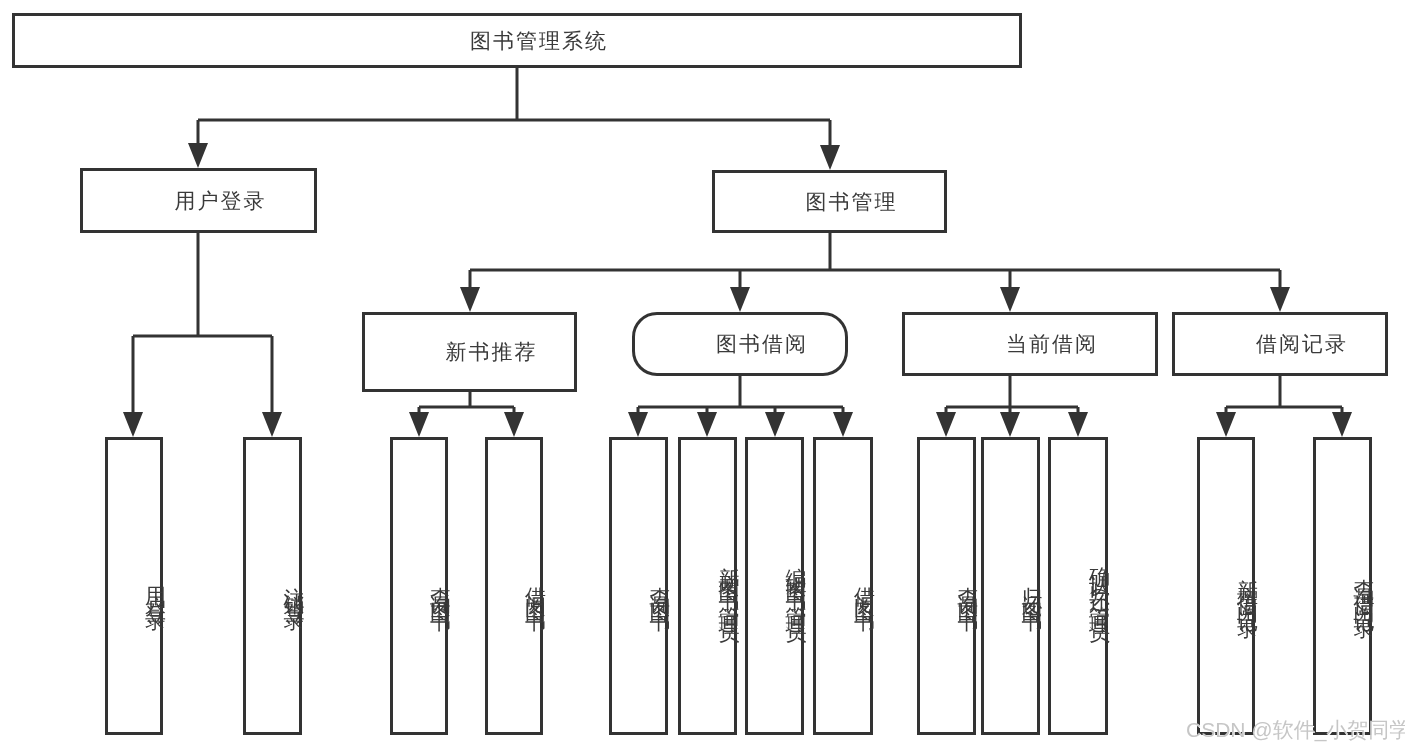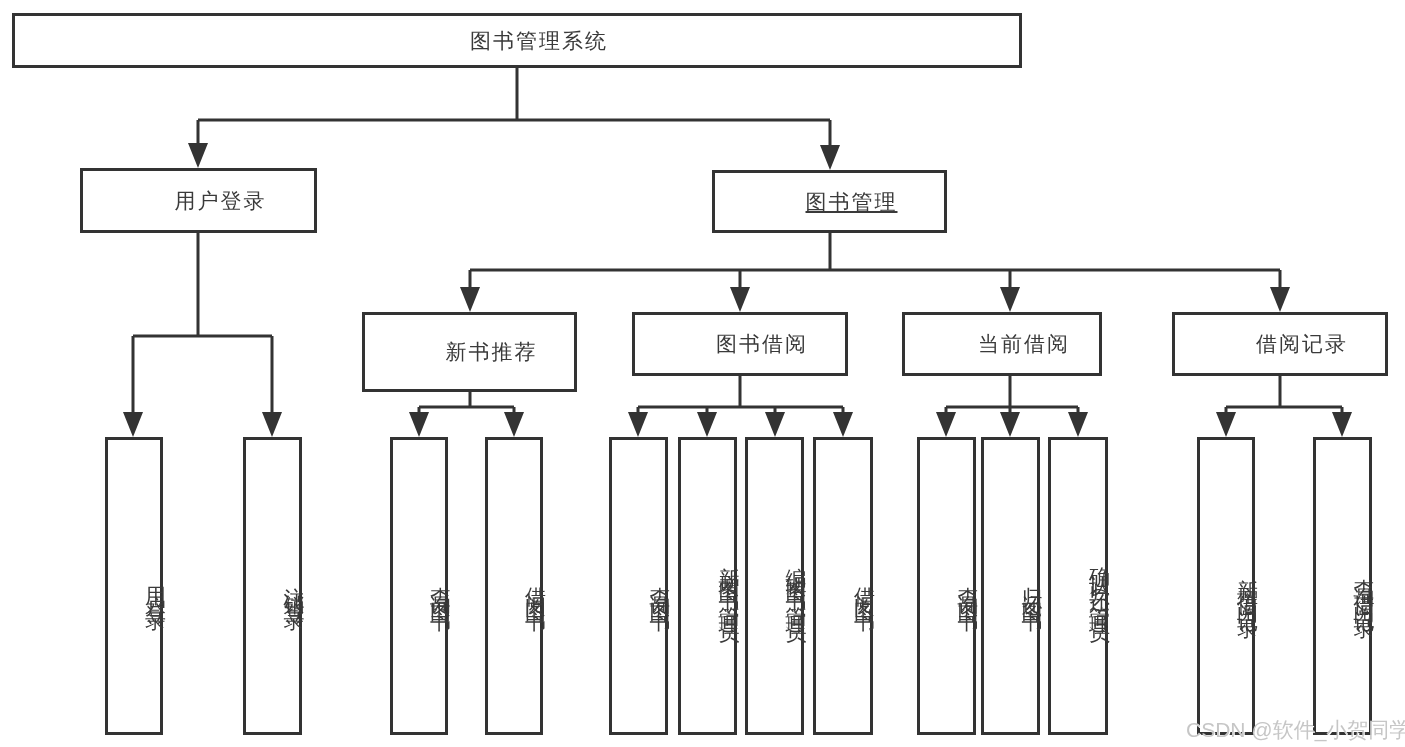--- a/index.html
+++ b/index.html
@@ -28,24 +28,24 @@
   .vnode{font-size:21px;}
   .vnode .vtext{
     writing-mode:vertical-rl;
     line-height:1;
     letter-spacing:8px;
     white-space:nowrap;
   }
   
   #root-box       {left:12px;  top:13px;  width:1010px; height:55px;}
   #l2-user-login  {left:80px;  top:168px; width:237px;  height:65px;}
-  #l2-book-mgmt   {left:712px; top:170px; width:235px;  height:63px;text-decoration:underline;}
+  #l2-book-mgmt   {left:712px; top:170px; width:235px;  height:63px;}
   #l3-new-book    {left:362px; top:312px; width:215px;  height:80px;}
-  #l3-borrowing   {left:632px; top:312px; width:216px;  height:64px;}
-  #l3-current     {left:902px; top:312px; width:200px;  height:64px;}
+  #l3-borrowing   {left:632px; top:312px; width:216px;  height:64px;border-radius:25px;}
+  #l3-current     {left:902px; top:312px; width:256px;  height:64px;}
   #l3-records     {left:1172px;top:312px; width:216px;  height:64px;}
   .leaf           {top:437px;  height:298px;}
   #lf-user-login  {left:105px; width:58px;}
   #lf-logout      {left:243px; width:59px;}
   #lf-query-1     {left:390px; width:58px;}
   #lf-borrow-1    {left:485px; width:58px;}
   #lf-query-2     {left:609px; width:59px;}
   #lf-add-book    {left:678px; width:59px;}
   #lf-edit-book   {left:745px; width:59px;}
   #lf-borrow-2    {left:813px; width:60px;}

